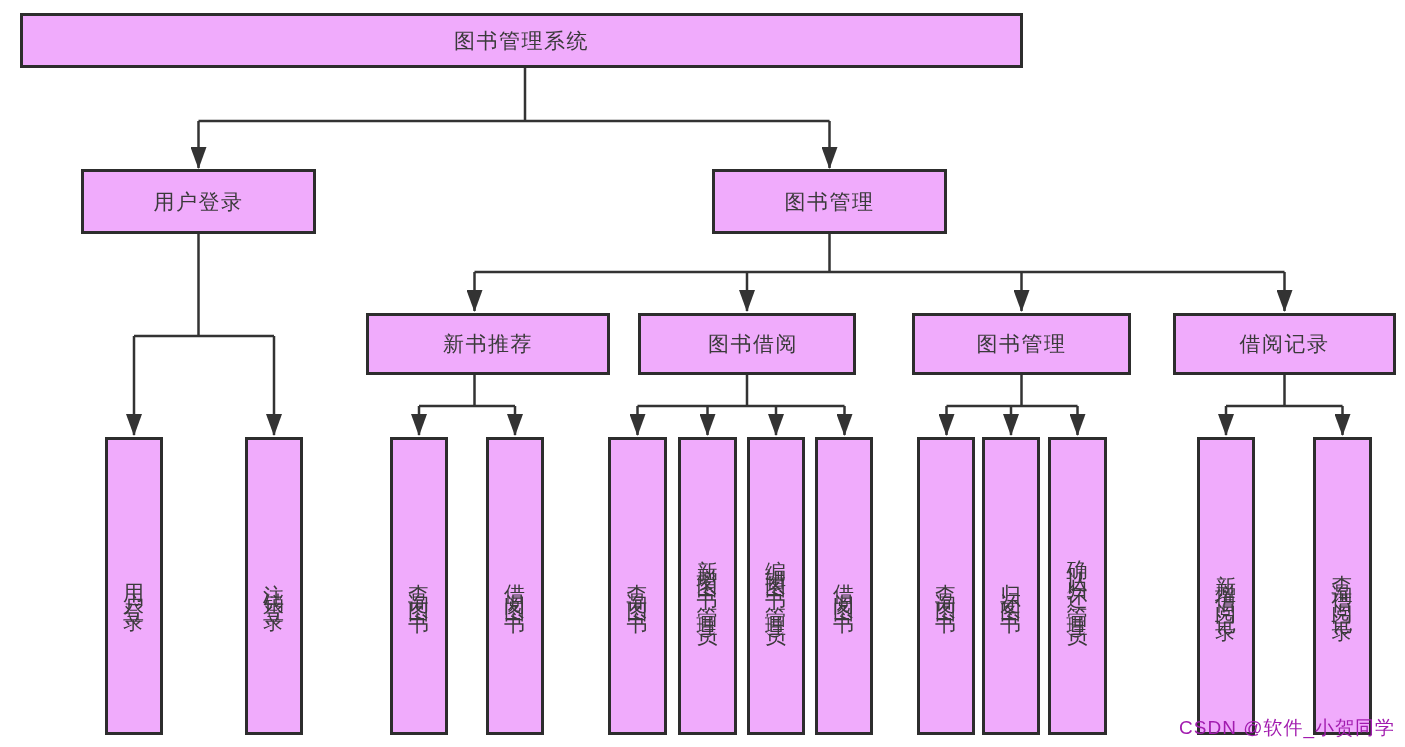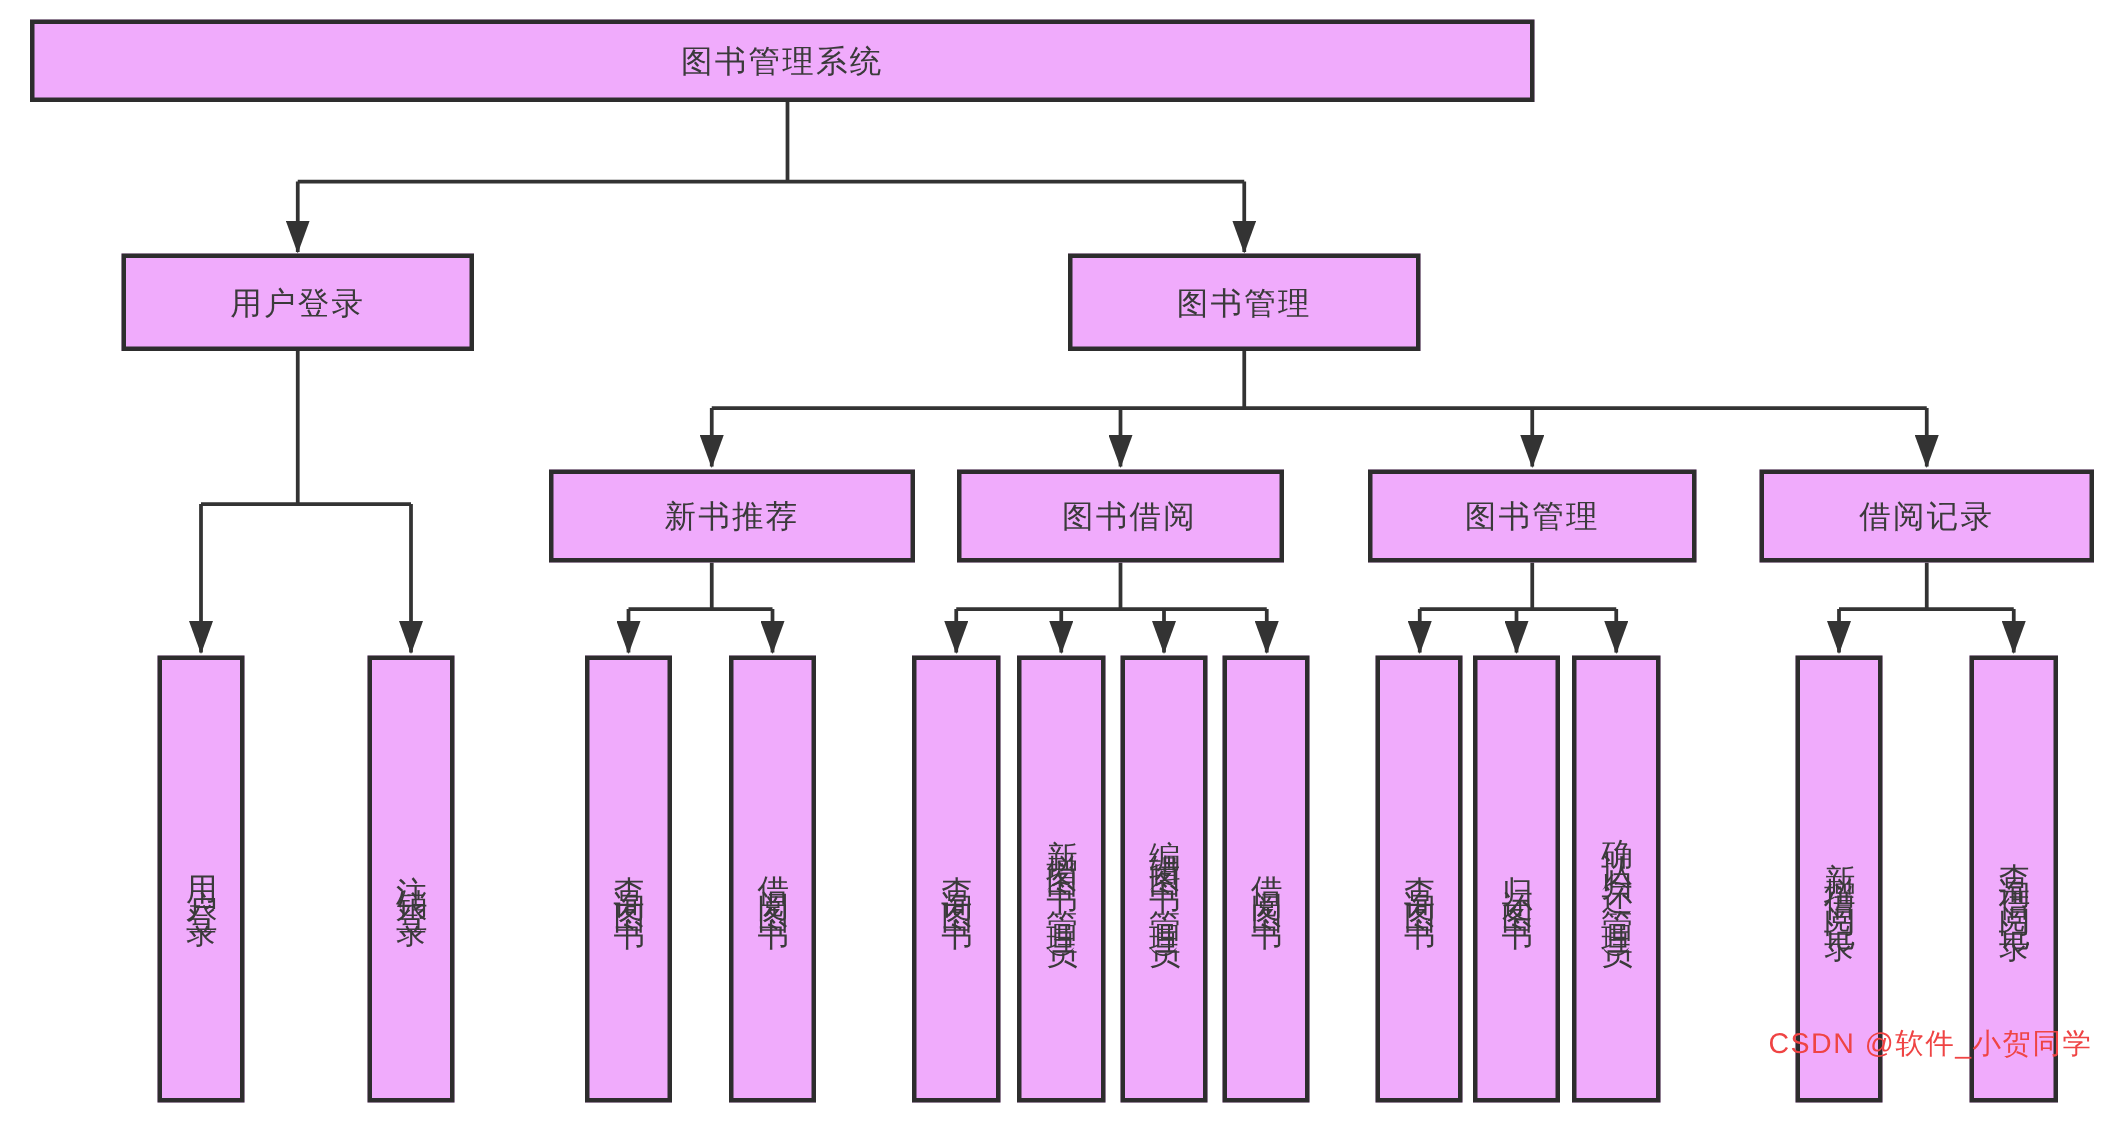--- a/index.html
+++ b/index.html
@@ -12,22 +12,22 @@
     position:absolute;background:#f0abfc;border:3px solid #2d2d2d;
     box-sizing:border-box;display:flex;align-items:center;justify-content:center;
     color:#3a3a3a;z-index:2;
   }
   .hlabel{font-size:21px;letter-spacing:1.5px;white-space:nowrap;}
   .vtext{
     writing-mode:vertical-rl;text-orientation:mixed;
     font-size:21px;line-height:1;letter-spacing:0.45em;color:#3a3a3a;
   }
   .watermark{
-    position:absolute;top:683px;right:10px;z-index:6;
-    font-size:19px;letter-spacing:1px;color:#ef4444;white-space:nowrap;
+    position:absolute;top:715px;right:10px;z-index:6;
+    font-size:19px;letter-spacing:1px;color:#a21caf;white-space:nowrap;
   }
   
   .n-root{left:20px;top:13px;width:1003px;height:55px;}
   .n-login{left:81px;top:169px;width:235px;height:65px;}
   .n-mgmt{left:712px;top:169px;width:235px;height:65px;}
   .sec{top:313px;height:62px;}
   .s-0{left:366px;width:244px;}
   .s-1{left:638px;width:218px;padding-left:12px;}
   .s-2{left:912px;width:219px;}
   .s-3{left:1173px;width:223px;}

